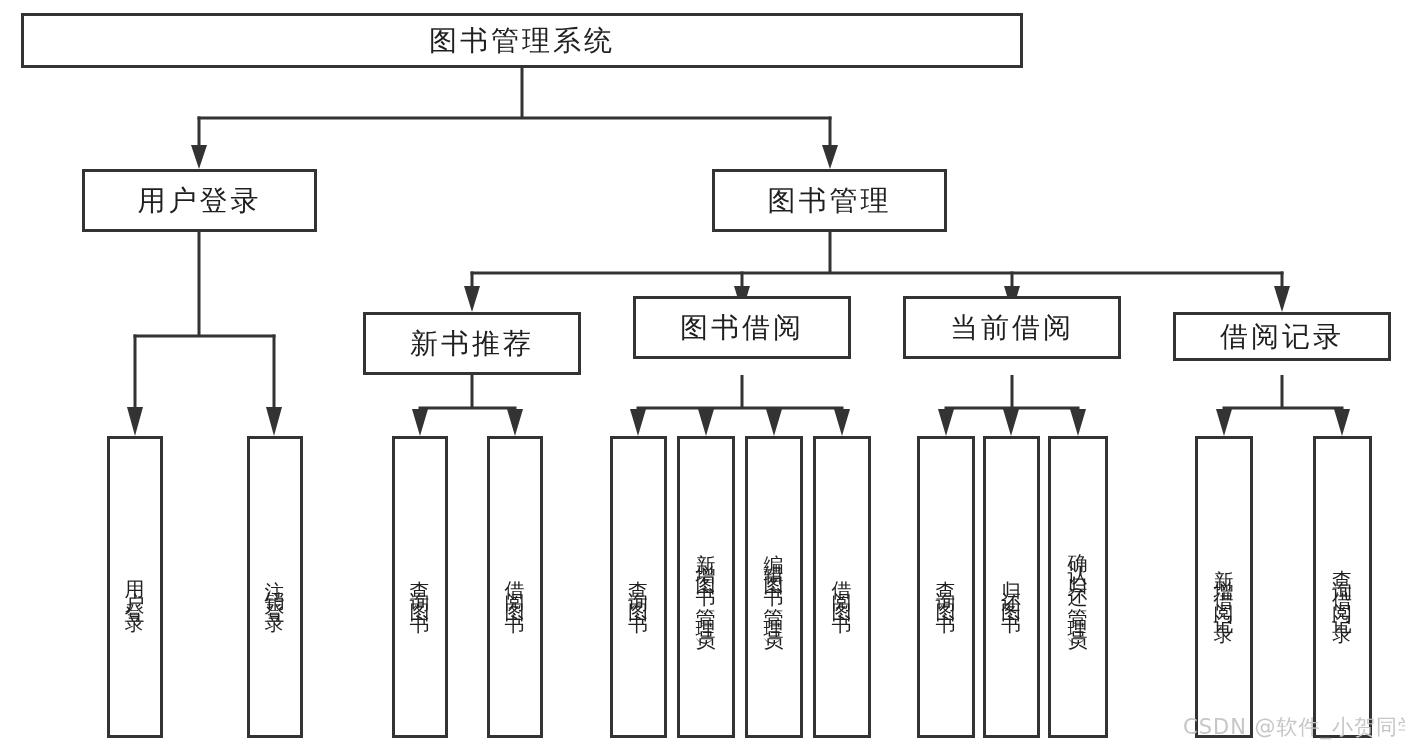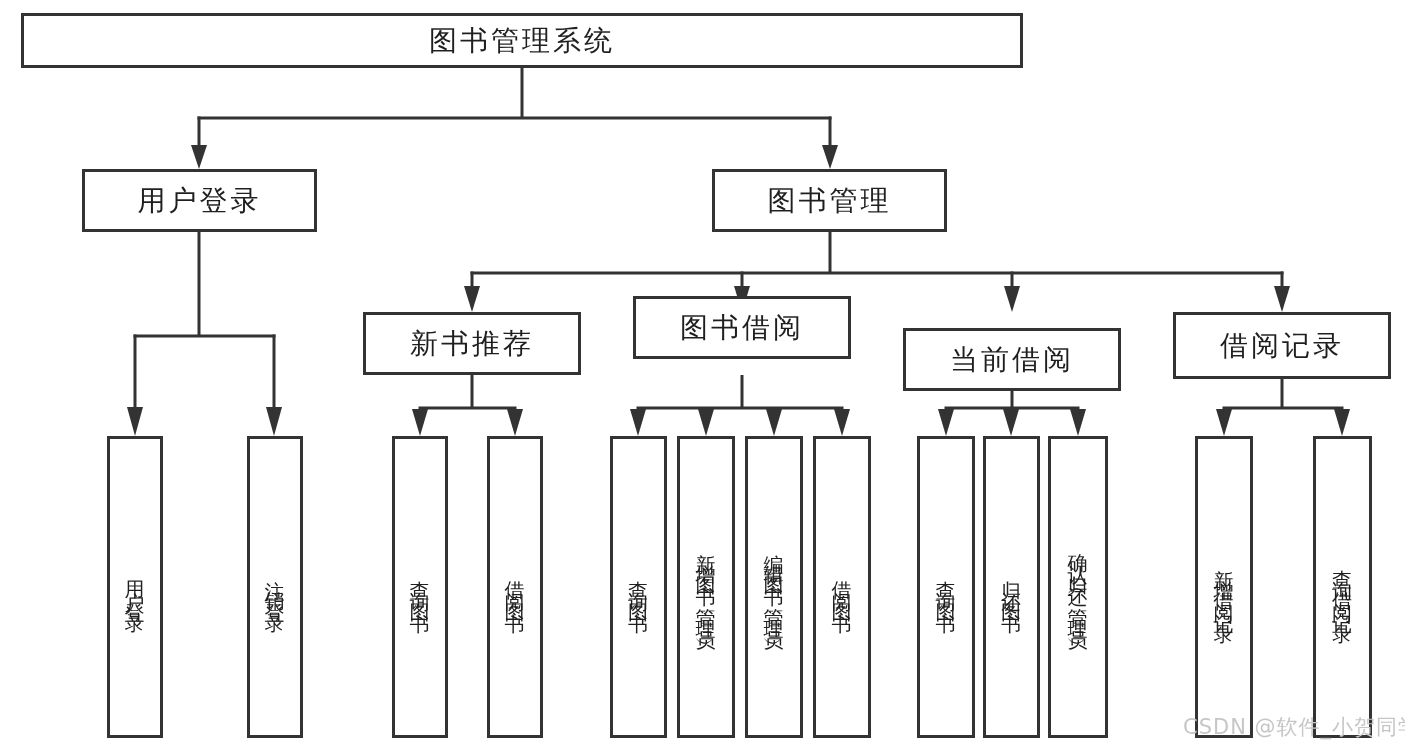--- a/index.html
+++ b/index.html
@@ -140,24 +140,24 @@
   <div class="box" style="left:712px;top:169px;width:235px;height:63px;">
     <span class="hlabel">图书管理</span>
   </div>
 
   <div class="box" style="left:363px;top:312px;width:218px;height:63px;justify-content:center;">
     <span class="hlabel">新书推荐</span>
   </div>
   <div class="box" style="left:633px;top:296px;width:218px;height:63px;">
     <span class="hlabel">图书借阅</span>
   </div>
-  <div class="box" style="left:903px;top:328px;width:218px;height:63px;">
+  <div class="box" style="left:903px;top:296px;width:218px;height:63px;">
     <span class="hlabel">当前借阅</span>
   </div>
-  <div class="box" style="left:1173px;top:312px;width:218px;height:67px;">
+  <div class="box" style="left:1173px;top:312px;width:218px;height:49px;">
     <span class="hlabel">借阅记录</span>
   </div>
 
   <div class="leaf" style="left:107px;width:56px;">
     <span class="vlabel">用户登录</span>
   </div>
   <div class="leaf" style="left:247px;width:56px;">
     <span class="vlabel">注销登录</span>
   </div>
 

